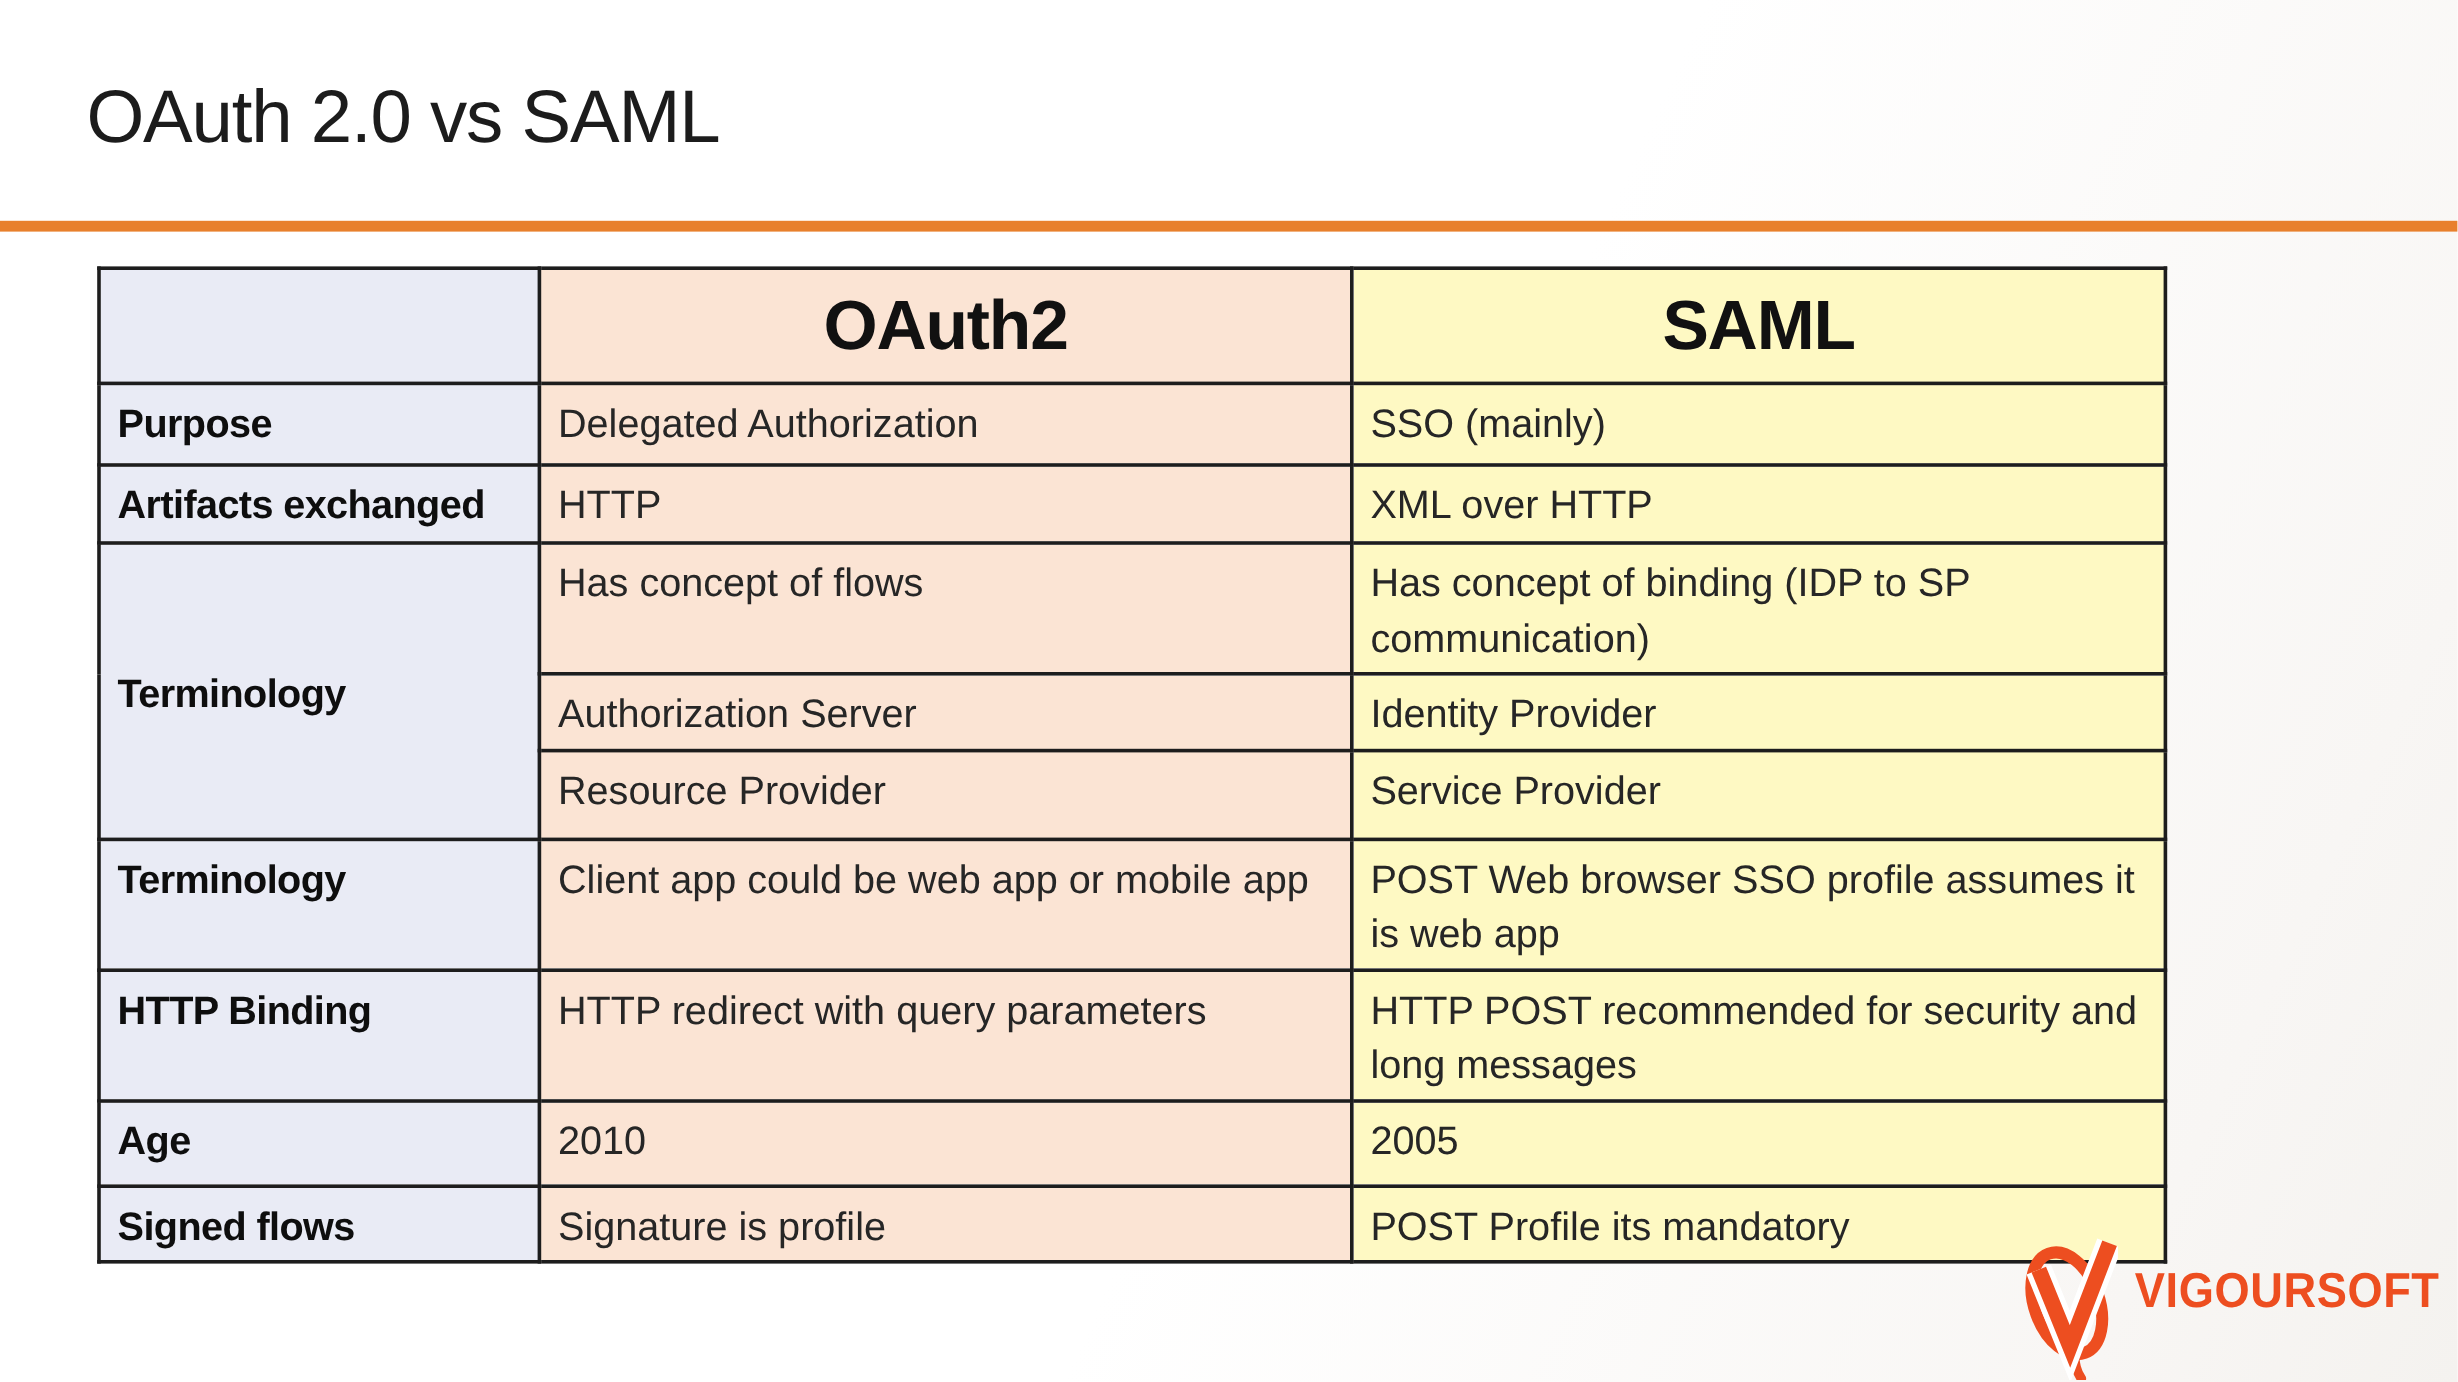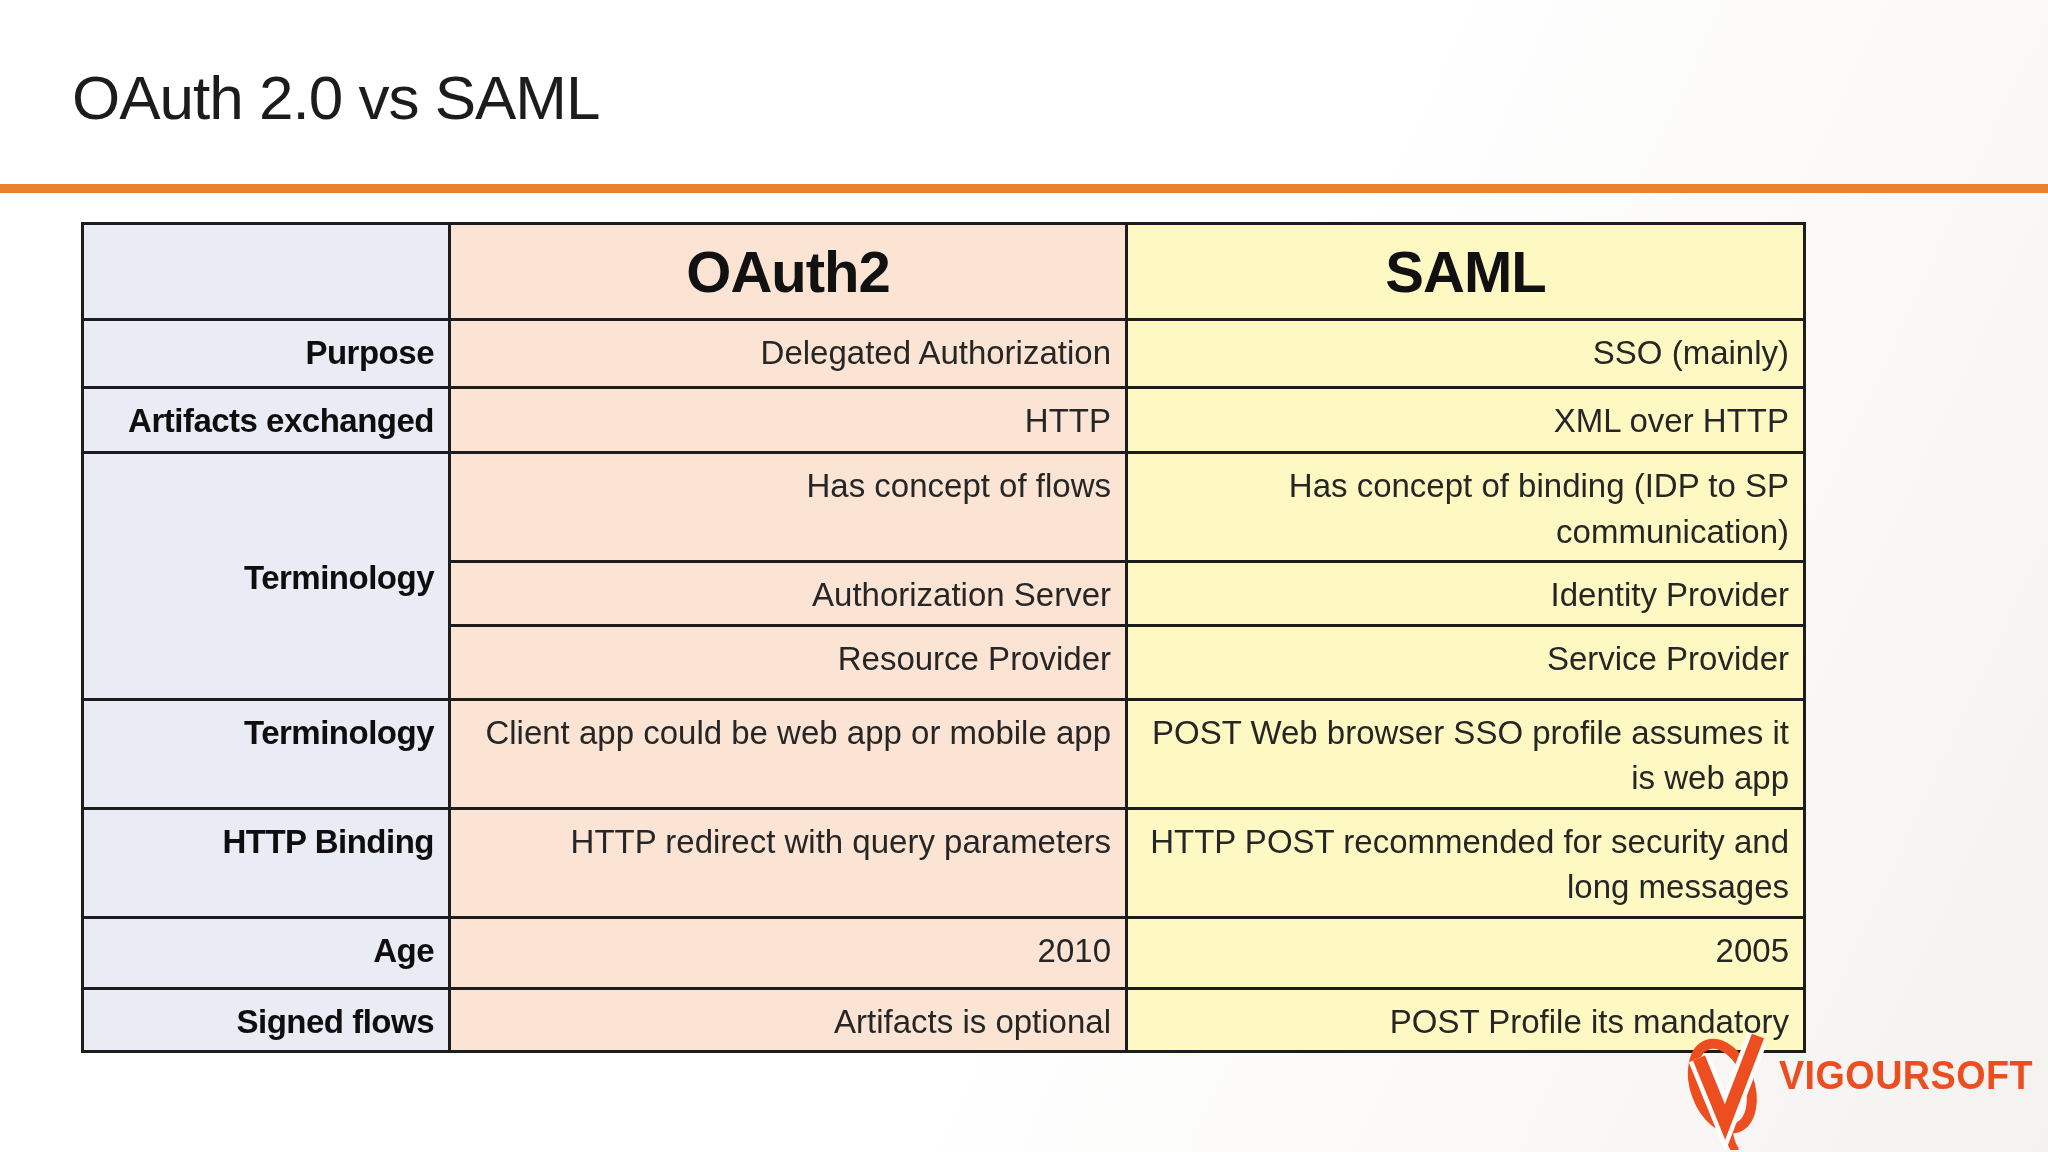--- a/index.html
+++ b/index.html
@@ -42,21 +42,21 @@
   .cmp tbody tr:nth-child(9){height:62px}
   .bg-label{background:#E9EBF5}
   .bg-oauth{background:#FBE4D4}
   .bg-saml{background:#fef9c3}
   .cmp th{
     font-size:58px;font-weight:600;color:#111;
     text-align:center;vertical-align:middle;letter-spacing:-1px;
   }
   .cmp td{
     font-size:33px;line-height:1.38;color:#262626;
-    vertical-align:top;text-align:right;
+    vertical-align:top;text-align:left;
     padding:9px 14px 6px 14px;
   }
   .cmp td.row-label{
     font-weight:600;color:#0e0e0e;letter-spacing:-0.5px;
   }
   .cmp td.row-label.merged{vertical-align:middle}
   .logo{
     position:absolute;left:1685px;top:1026px;
     display:flex;align-items:flex-start;
   }
@@ -122,21 +122,21 @@
       <td class="bg-oauth">HTTP redirect with query parameters</td>
       <td class="bg-saml">HTTP POST recommended for security and long messages</td>
     </tr>
     <tr>
       <td class="bg-label row-label">Age</td>
       <td class="bg-oauth">2010</td>
       <td class="bg-saml">2005</td>
     </tr>
     <tr>
       <td class="bg-label row-label">Signed flows</td>
-      <td class="bg-oauth">Artifacts is optional</td>
+      <td class="bg-oauth">Signature is profile</td>
       <td class="bg-saml">POST Profile its mandatory</td>
     </tr>
   </tbody>
 </table>
 
 <div class="logo">
   <svg class="logo-icon" viewBox="0 0 80 124" xmlns="http://www.w3.org/2000/svg" aria-hidden="true">
     <g transform="rotate(-20 38 62)">
       <ellipse cx="38" cy="60" rx="27" ry="44" fill="none" stroke="#ED4E20" stroke-width="10"></ellipse>
       <path d="M 30 100 C 27 110 26 116 28 123" fill="none" stroke="#ED4E20" stroke-width="8" stroke-linecap="round"></path>

